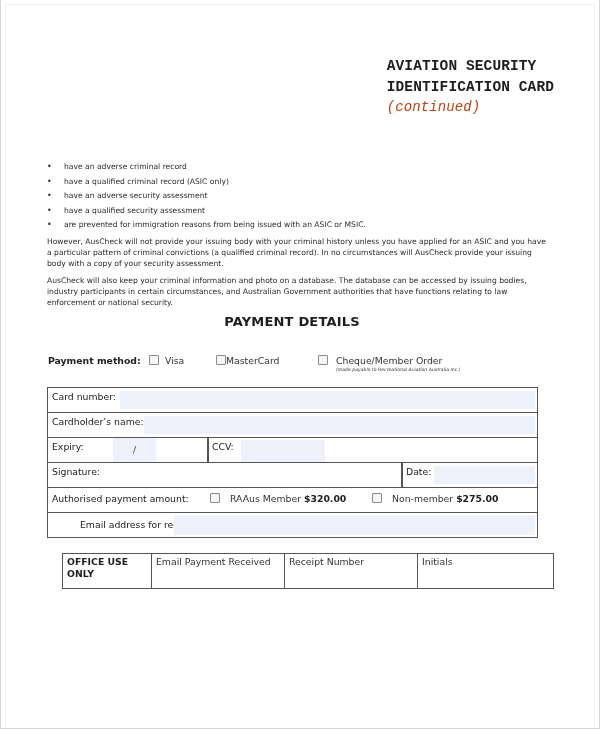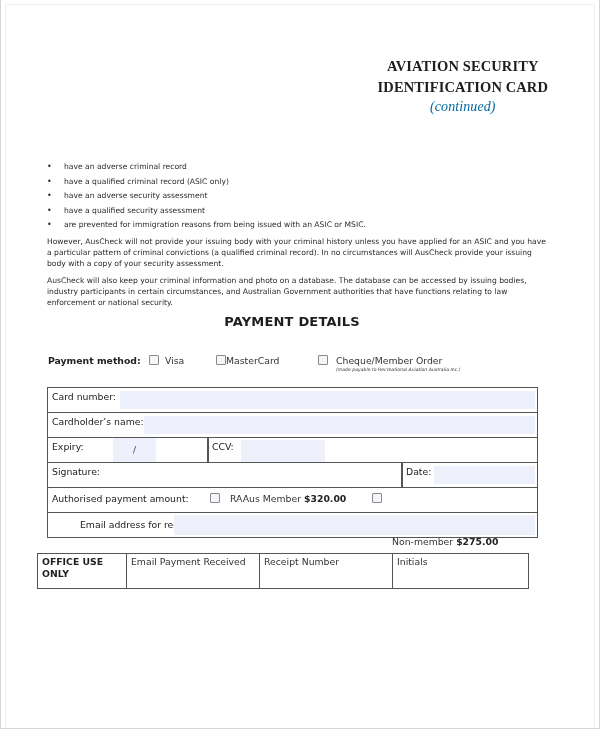--- a/index.html
+++ b/index.html
@@ -9,25 +9,25 @@
     }
     .page-frame {
       position:absolute; left:0; top:0; width:598px; height:728px;
       border:1px solid #d6d6d6; border-top:none;
     }
     .page-frame::before {
       content:""; position:absolute; left:4px; top:4px; right:4px; bottom:0;
       border-left:1px solid #f1f1f1; border-right:1px solid #f1f1f1; border-top:1px solid #f1f1f1;
     }
     .title-block {
-      position:absolute; right:52px; top:56px; text-align:center;
-      font-family:Liberation Serif, serif; font-weight:bold; font-size:14.5px;
+      position:absolute; right:46px; top:56px; text-align:left;
+      font-family:Liberation Mono, monospace; font-weight:bold; font-size:14.5px;
       line-height:20.5px; color:#1e1e1e; letter-spacing:0.1px;
     }
-    .title-block .cont { font-weight:normal; font-style:italic; font-size:14px; color:#0369a1; }
+    .title-block .cont { font-weight:normal; font-style:italic; font-size:14px; color:#c2410c; }
     .bullets { position:absolute; left:47px; top:160px; margin:0; padding:0; list-style:none; }
     .bullets li {
       font-size:7.6px; line-height:14.5px; color:#2a2a2a; position:relative; padding-left:17px;
     }
     .bullets li::before { content:"•"; position:absolute; left:0; top:0; font-size:8px; }
     .para {
       position:absolute; left:47px; width:500px; font-size:7.6px; line-height:11px; color:#2a2a2a; margin:0;
     }
     .p1 { top:236px; }
     .p2 { top:275px; }
@@ -50,21 +50,21 @@
     }
     .row { position:absolute; left:0; right:0; border-bottom:1.5px solid #555; box-sizing:border-box; }
     .row.last { border-bottom:none; }
     .lbl { position:absolute; left:4px; top:3px; font-size:9.3px; color:#222; white-space:nowrap; }
     .fld { position:absolute; background:#eef1fc; }
     .vdiv { position:absolute; top:0; bottom:0; width:1.5px; background:#555; }
     .amt { position:absolute; top:5px; font-size:9.3px; color:#333; white-space:nowrap; }
     .amt b { color:#222; }
 
     .office {
-      position:absolute; left:37px; top:553px; width:492px; height:36px;
+      position:absolute; left:62px; top:553px; width:492px; height:36px;
       border:1.5px solid #555; box-sizing:border-box; display:flex;
     }
     .office .cell { position:relative; height:100%; box-sizing:border-box; border-right:1.5px solid #555; padding:2px 4px; font-size:9.3px; color:#333; }
     .office .cell:last-child { border-right:none; }
     .office .head { font-weight:bold; color:#1e1e1e; line-height:12px; width:89px; }
   </style>
 </head>
 <body>
 
 <div class="page-frame"></div>
@@ -126,21 +126,21 @@
     <div class="vdiv" style="left:353px;"></div>
     <span class="lbl" style="left:358px;">Date:</span>
     <div class="fld" style="left:386px;right:2px;top:3px;bottom:3px;"></div>
   </div>
 
   <div class="row" style="top:100px;height:25px;">
     <span class="lbl" style="top:5px;">Authorised payment amount:</span>
     <span class="cb" style="left:162px;top:5px;"></span>
     <span class="amt" style="left:182px;"><span>RAAus Member</span> <b>$320.00</b></span>
     <span class="cb" style="left:324px;top:5px;"></span>
-    <span class="amt" style="left:344px;margin-top:43px;"><span>Non-member</span> <b>$275.00</b></span>
+    <span class="amt" style="left:344px;"><span>Non-member</span> <b>$275.00</b></span>
   </div>
 
   <div class="row last" style="top:125px;height:23px;">
     <span class="lbl" style="top:6px;padding-left:28px;">Email address for receipt:</span>
     <div class="fld" style="left:126px;right:2px;top:2px;bottom:1px;"></div>
   </div>
 </div>
 
 <div class="office">
   <div class="cell head">

